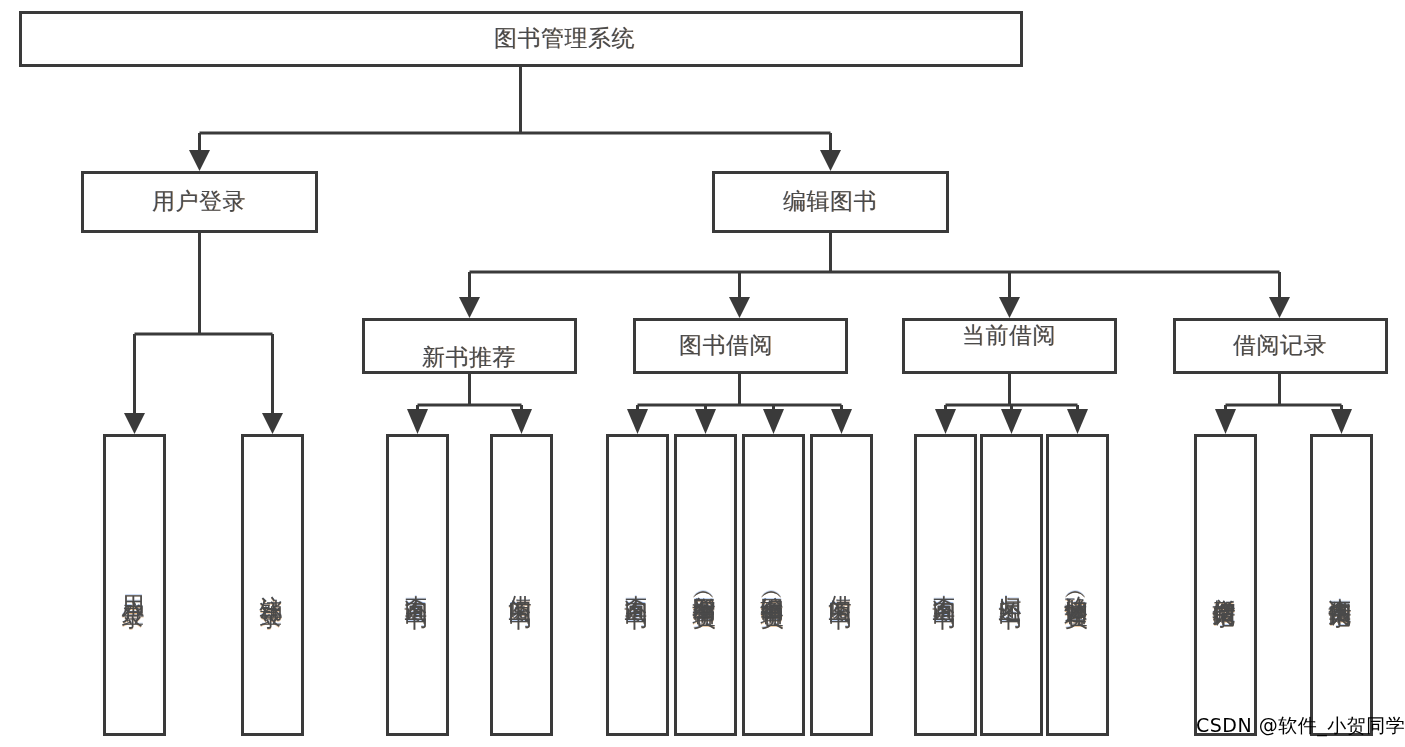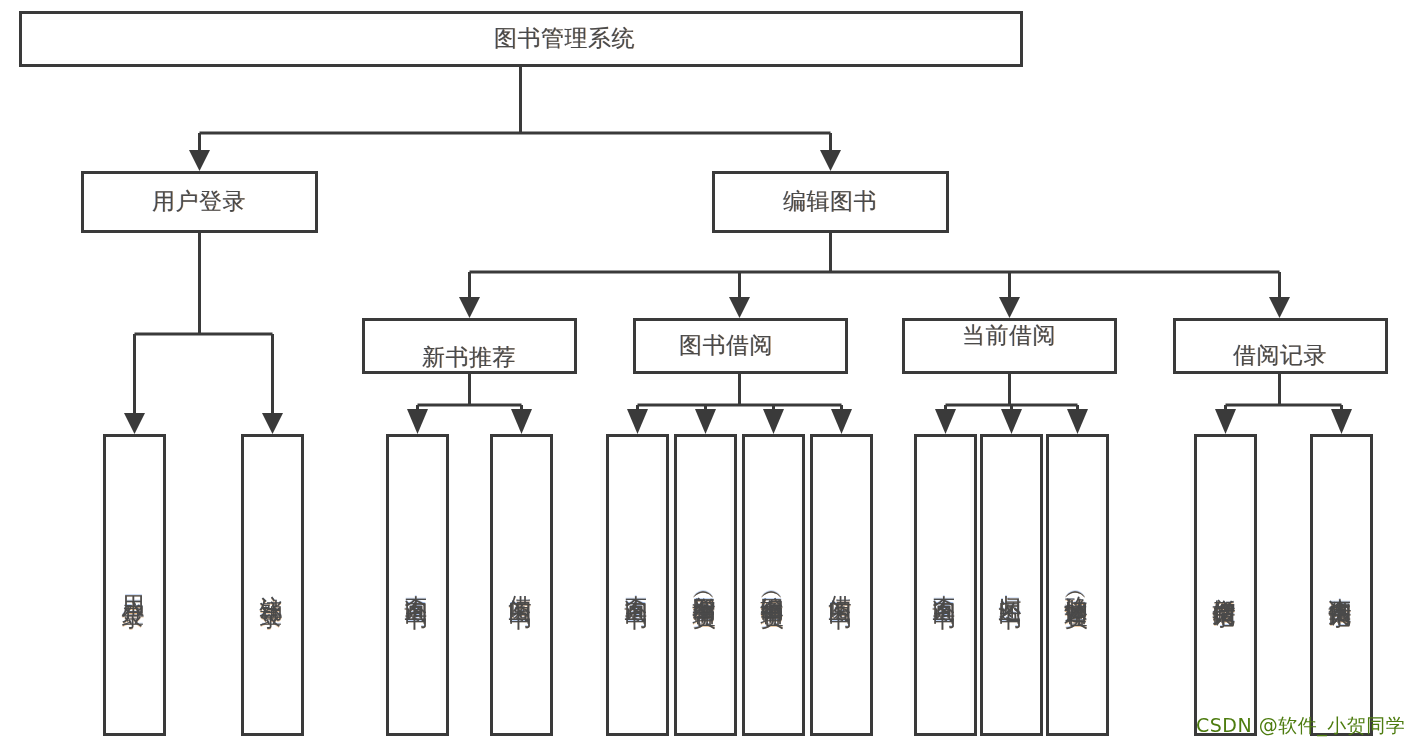--- a/index.html
+++ b/index.html
@@ -64,21 +64,21 @@
     writing-mode: vertical-rl;
     text-orientation: upright;
     letter-spacing: 4px;
     text-shadow: 0 0.6px rgba(210,140,60,0.45), 0 -0.6px rgba(90,140,220,0.38);
   }
   .node-label-v.tight {
     letter-spacing: 1.5px;
   }
   .watermark {
     position: absolute;
-    color: #4d7c0f;
+    color: #000000;
     font-size: 19px;
     white-space: nowrap;
     letter-spacing: 0.5px;
   }
 </style>
 </head>
 <body>
 
 <div id="diagram-root">
 
@@ -191,21 +191,21 @@
   </svg>
 
   <div class="node-label-h" style="left:24px;  top:12px;  width:1001px; height:53px;margin-left:40px;">图书管理系统</div>
 
   <div class="node-label-h" style="left:82px;  top:172px; width:234px;  height:59px;">用户登录</div>
   <div class="node-label-h" style="left:713px; top:172px; width:234px;  height:59px;">编辑图书</div>
 
   <div class="node-label-h" style="left:363px; top:319px; width:212px;  height:53px;margin-top:12px;">新书推荐</div>
   <div class="node-label-h" style="left:620px; top:319px; width:212px;  height:53px;">图书借阅</div>
   <div class="node-label-h" style="left:903px; top:309px; width:212px;  height:53px;">当前借阅</div>
-  <div class="node-label-h" style="left:1174px;top:329px; width:212px;  height:53px;">借阅记录</div>
+  <div class="node-label-h" style="left:1174px;top:319px; width:212px;  height:53px;">借阅记录</div>
 
   <div class="node-label-v" style="left:104px; top:435px; width:60px; height:299px;">用户登录</div>
   <div class="node-label-v" style="left:242px; top:435px; width:60px; height:299px;">注销登录</div>
 
   <div class="node-label-v" style="left:387px; top:435px; width:60px; height:299px;">查询图书</div>
   <div class="node-label-v" style="left:491px; top:435px; width:60px; height:299px;">借阅图书</div>
 
   <div class="node-label-v" style="left:607px; top:435px; width:60px; height:299px;">查询图书</div>
   <div class="node-label-v tight" style="left:675px; top:435px; width:60px; height:299px;">新增图书（管理员）</div>
   <div class="node-label-v tight" style="left:743px; top:435px; width:60px; height:299px;">编辑图书（管理员）</div>

